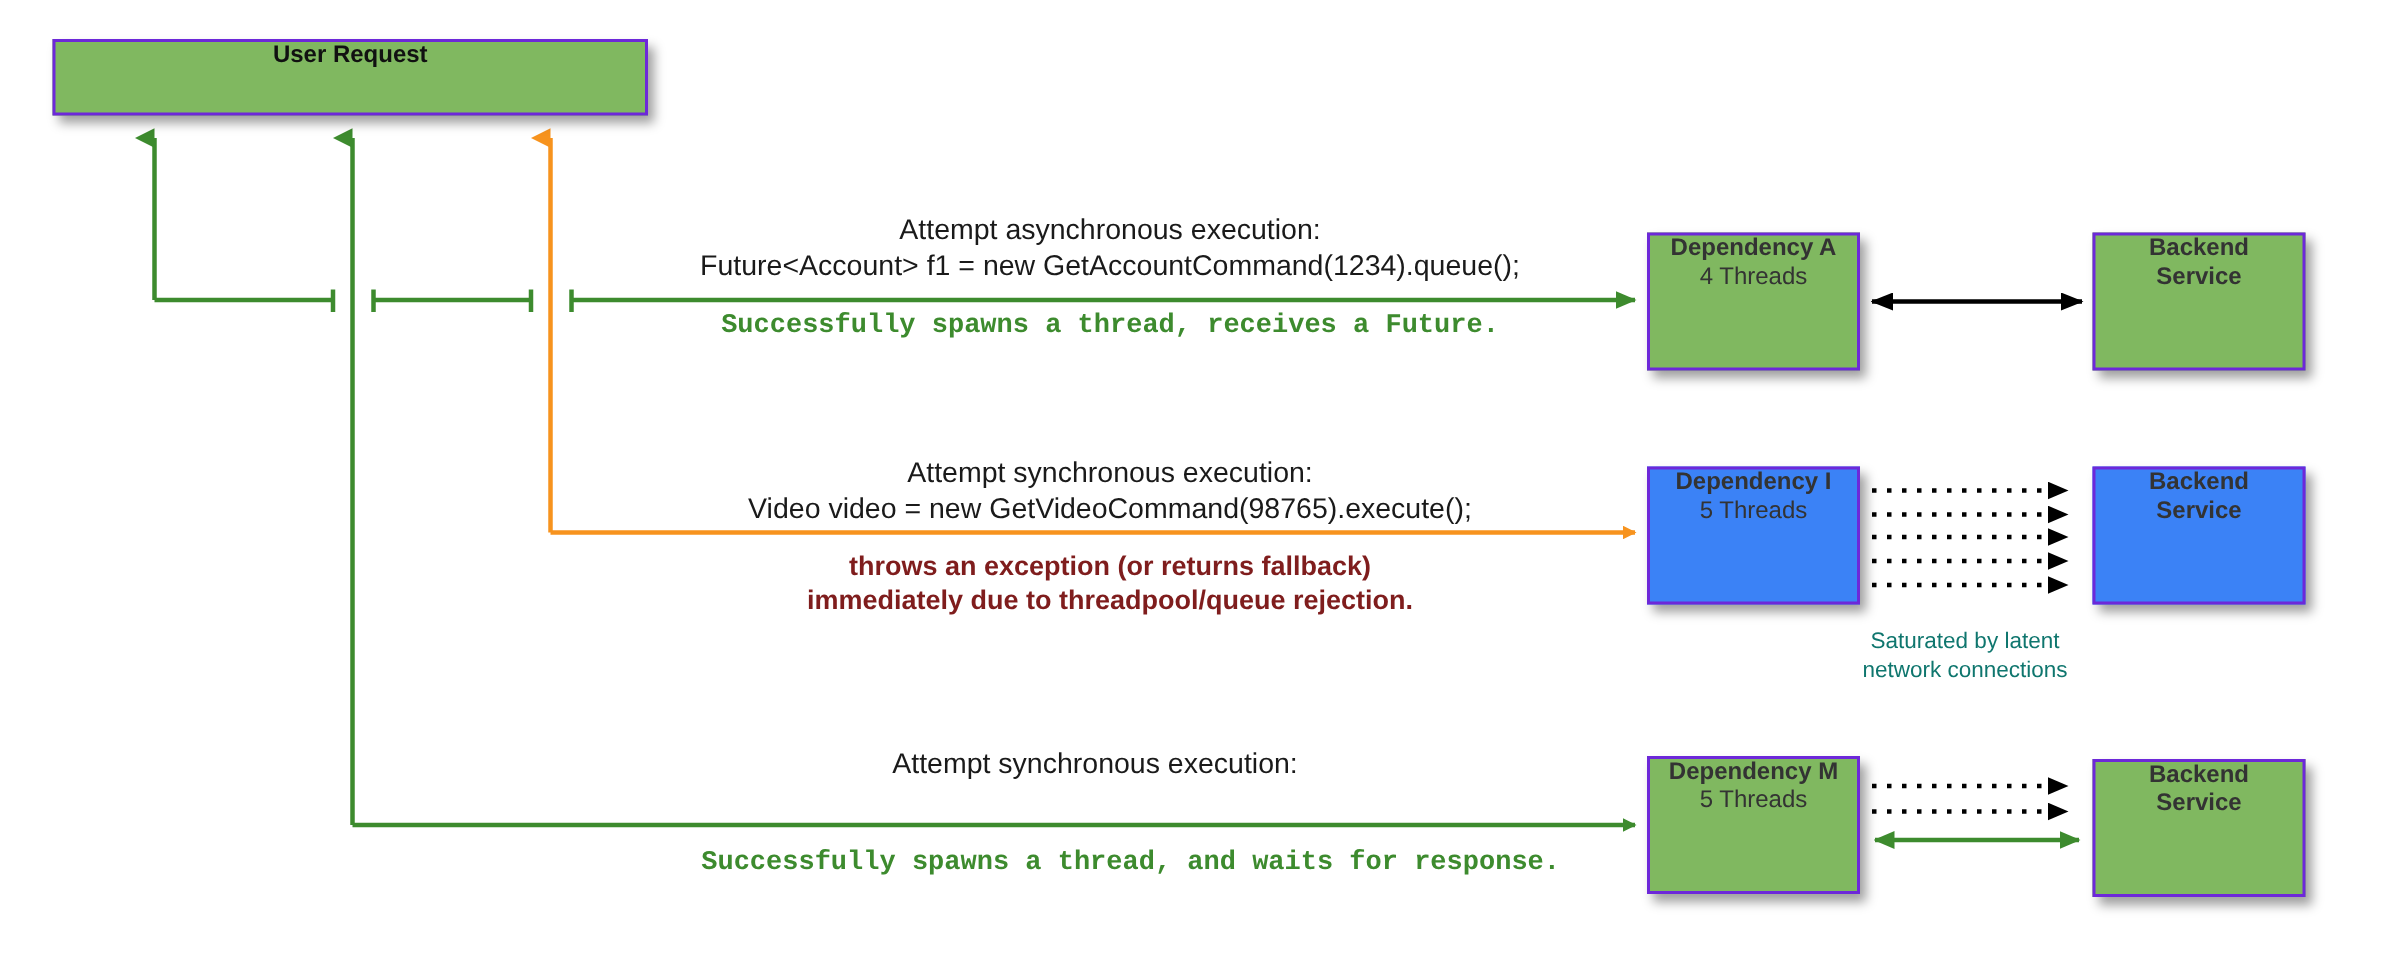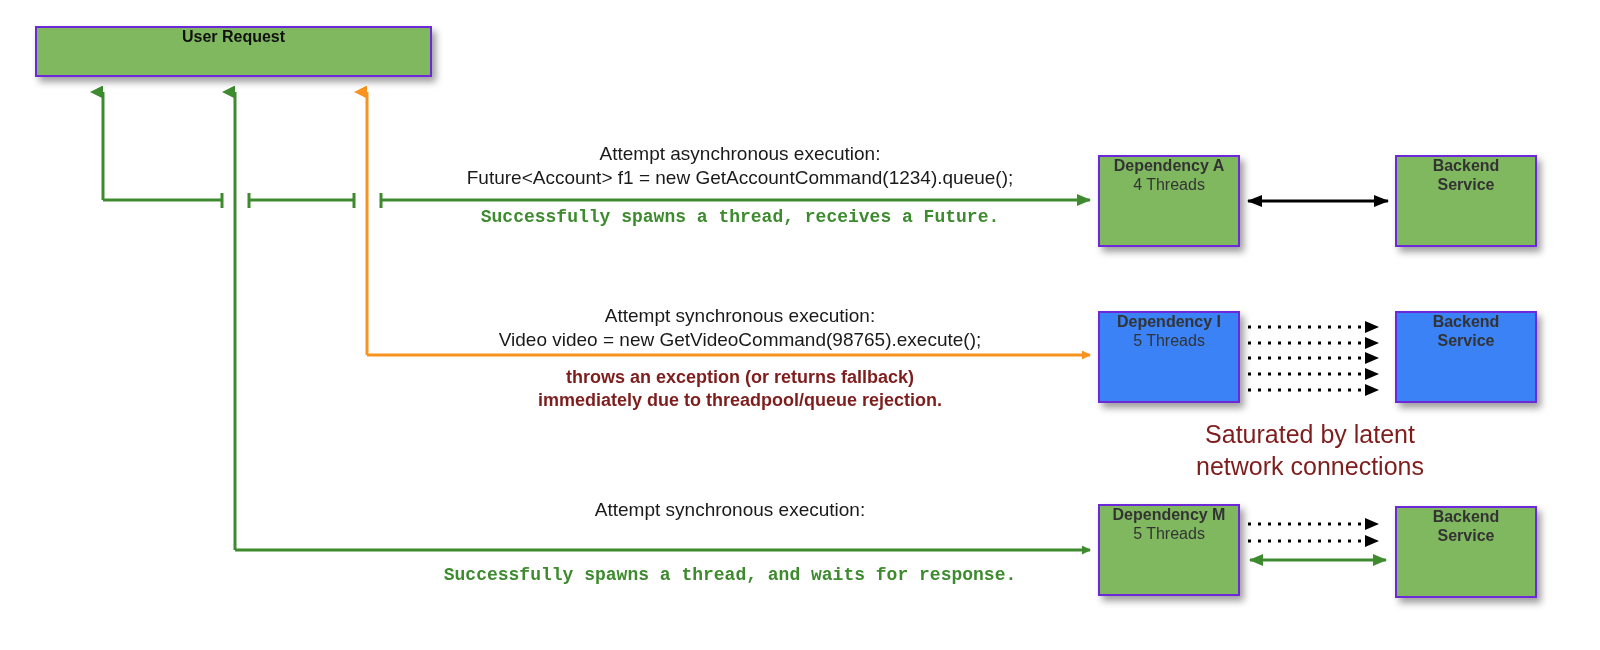--- a/index.html
+++ b/index.html
@@ -87,22 +87,22 @@
     font-weight: normal;
   }
   .caption.result {
     font-size: 18px;
     font-weight: bold;
     line-height: 1.28;
   }
   .caption.green-text  { color: #3d8b2e; font-family: Liberation Mono, monospace; }
   .caption.orange-text { color: #7f1d1d; }
   .caption.red-note {
-    color: #7f1d1d;
-    font-size: 25px;
+    color: #0f766e;
+    font-size: 15px;
     font-weight: normal;
     line-height: 1.28;
   }
 </style>
 </head>
 <body>
 
 <div id="canvas">
 
   <svg id="wires" viewBox="0 0 1600 650" xmlns="http://www.w3.org/2000/svg">
@@ -208,21 +208,21 @@
 
   <div class="node red backend-box" style="left:1395px; top:311px;">
     <div class="title">Backend</div>
     <div class="title">Service</div>
   </div>
 
   <div class="caption red-note" style="left:1180px; top:418px; width:260px;">Saturated by latent
 network connections</div>
 
   <div class="caption code" style="left:420px; top:498px; width:620px;">Attempt synchronous execution:</div>
-  <div class="caption result green-text" style="left:420px; top:564px; width:620px;">Successfully spawns a thread, and waits for response.</div>
+  <div class="caption result green-text" style="left:420px; top:564px; width:620px;text-align:right;">Successfully spawns a thread, and waits for response.</div>
 
   <div class="node green dep-box" style="left:1098px; top:504px;">
     <div class="title">Dependency M</div>
     <div class="sub">5 Threads</div>
   </div>
 
   <div class="node green backend-box" style="left:1395px; top:506px;">
     <div class="title">Backend</div>
     <div class="title">Service</div>
   </div>

